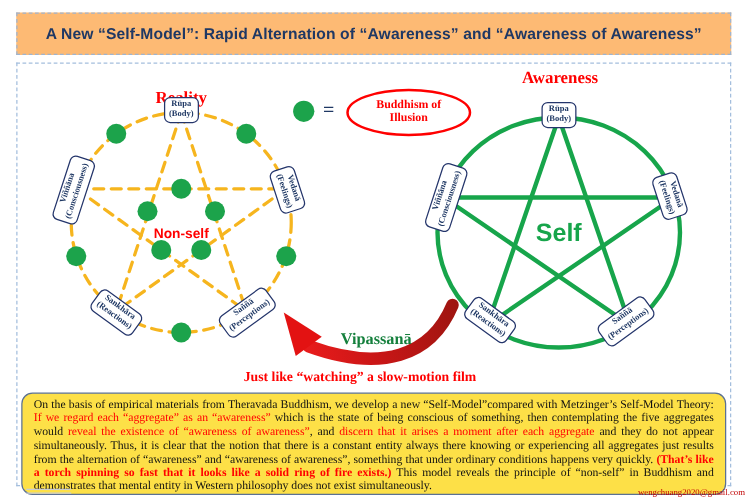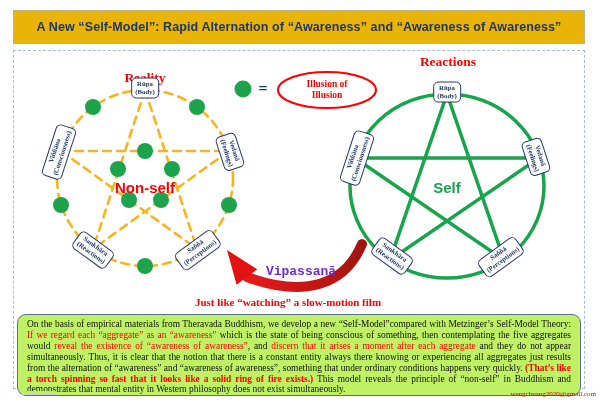--- a/index.html
+++ b/index.html
@@ -5,21 +5,21 @@
   html,body{margin:0;padding:0;}
   body{
     width:600px;height:400px;position:relative;background:#ffffff;
     font-family:"Liberation Sans",sans-serif;overflow:hidden;
   }
   .abs{position:absolute;}
 
   
   .title-bar{
     left:13px;top:10px;width:572px;height:34px;
-    background:#eab308;border:1px dashed #9fb4cf;
+    background:#fdba74;border:1px dashed #9fb4cf;
     display:flex;align-items:center;justify-content:center;
     box-sizing:border-box;
   }
   .title-bar .t{
     color:#1f3864;font-weight:bold;font-size:12.5px;letter-spacing:.1px;
     white-space:nowrap;
   }
 
   
   .main-box{
@@ -37,49 +37,49 @@
   .node-box{
     background:#ffffff;border:1.4px solid #24356b;border-radius:5px;
     padding:1px 3px;text-align:center;
     font-family:"Liberation Serif",serif;font-weight:bold;color:#1f3864;
     font-size:6.8px;line-height:1.25;white-space:nowrap;
     transform-origin:center center;z-index:5;
   }
   .node-box span{display:block;}
 
   .center-word{
-    font-weight:bold;font-size:15px;transform:translate(-50%,-50%);
+    font-weight:bold;font-size:11px;transform:translate(-50%,-50%);
     white-space:nowrap;z-index:6;font-family:"Liberation Sans",sans-serif;
   }
   .nonself{color:#ff0000;}
-  .selfword{color:#17a54b;font-size:15px;}
+  .selfword{color:#17a54b;font-size:20px;}
 
   .equals{
     color:#1f3864;font-weight:bold;font-size:16px;transform:translate(-50%,-50%);
     font-family:"Liberation Serif",serif;z-index:6;
   }
   .bubble-text{
     color:#ff0000;font-weight:bold;font-family:"Liberation Serif",serif;
     font-size:9.5px;line-height:1.15;text-align:center;
     transform:translate(-50%,-50%);z-index:6;white-space:nowrap;
   }
 
   .vipassana{
-    color:#6d28d9;font-weight:bold;font-family:Liberation Mono, monospace;
+    color:#15803d;font-weight:bold;font-family:Liberation Serif, serif;
     font-size:13px;transform:translate(-50%,-50%);z-index:6;white-space:nowrap;
   }
   .caption{
     color:#ff0000;font-weight:bold;font-family:"Liberation Serif",serif;
     font-size:11px;transform:translate(-50%,-50%);z-index:6;white-space:nowrap;text-align:center;
   }
 
   
   .text-block{
     left:17px;top:314px;width:564px;height:82px;box-sizing:border-box;
-    border:1.3px solid #5b7193;border-radius:9px;background:#bef264;
+    border:1.3px solid #5b7193;border-radius:9px;background:#fde047;
     padding:4px 9px 3px 9px;z-index:7;
   }
   .text-block p{
     margin:0;font-family:"Liberation Serif",serif;font-size:9.4px;
     line-height:10.9px;text-align:justify;color:#111111;
   }
   .text-block p span.red{color:#ff0000;}
   .text-block p span.bold{font-weight:bold;}
 
   .email{
@@ -144,25 +144,25 @@
   <circle cx="243" cy="89" r="8.5" fill="#1ca34b"></circle>
   <ellipse cx="327" cy="90" rx="49" ry="18" fill="none" stroke="#ff0000" stroke-width="2"></ellipse>
 
   <g>
     <path d="M 362,244 C 345,285 305,298 247,277" fill="none" stroke="url(#arrowGrad)" stroke-width="10" stroke-linecap="round"></path>
     <polygon points="227,250 257.4,269.3 236.6,284.7" fill="#e31212"></polygon>
   </g>
 </svg>
 
 <div class="abs heading" style="left:145px;top:54px;margin-top:16px;">Reality</div>
-<div class="abs heading" style="left:448px;top:54px;">Reactions</div>
+<div class="abs heading" style="left:448px;top:54px;">Awareness</div>
 
 <div class="abs equals" style="left:263px;top:89px;">=</div>
 <div class="abs bubble-text" style="left:327px;top:90px;">
-  <span>Illusion of</span><br>
+  <span>Buddhism of</span><br>
   <span>Illusion</span>
 </div>
 
 <div class="abs node-box" style="left:145px;top:88px;transform:translate(-50%,-50%);">
   <span>Rūpa</span>
     <span>(Body)</span>
 </div>
 <div class="abs node-box" style="left:59px;top:152px;transform:translate(-50%,-50%) rotate(-72deg);">
   <span>Viññāna</span>
     <span>(Consciousness)</span>

